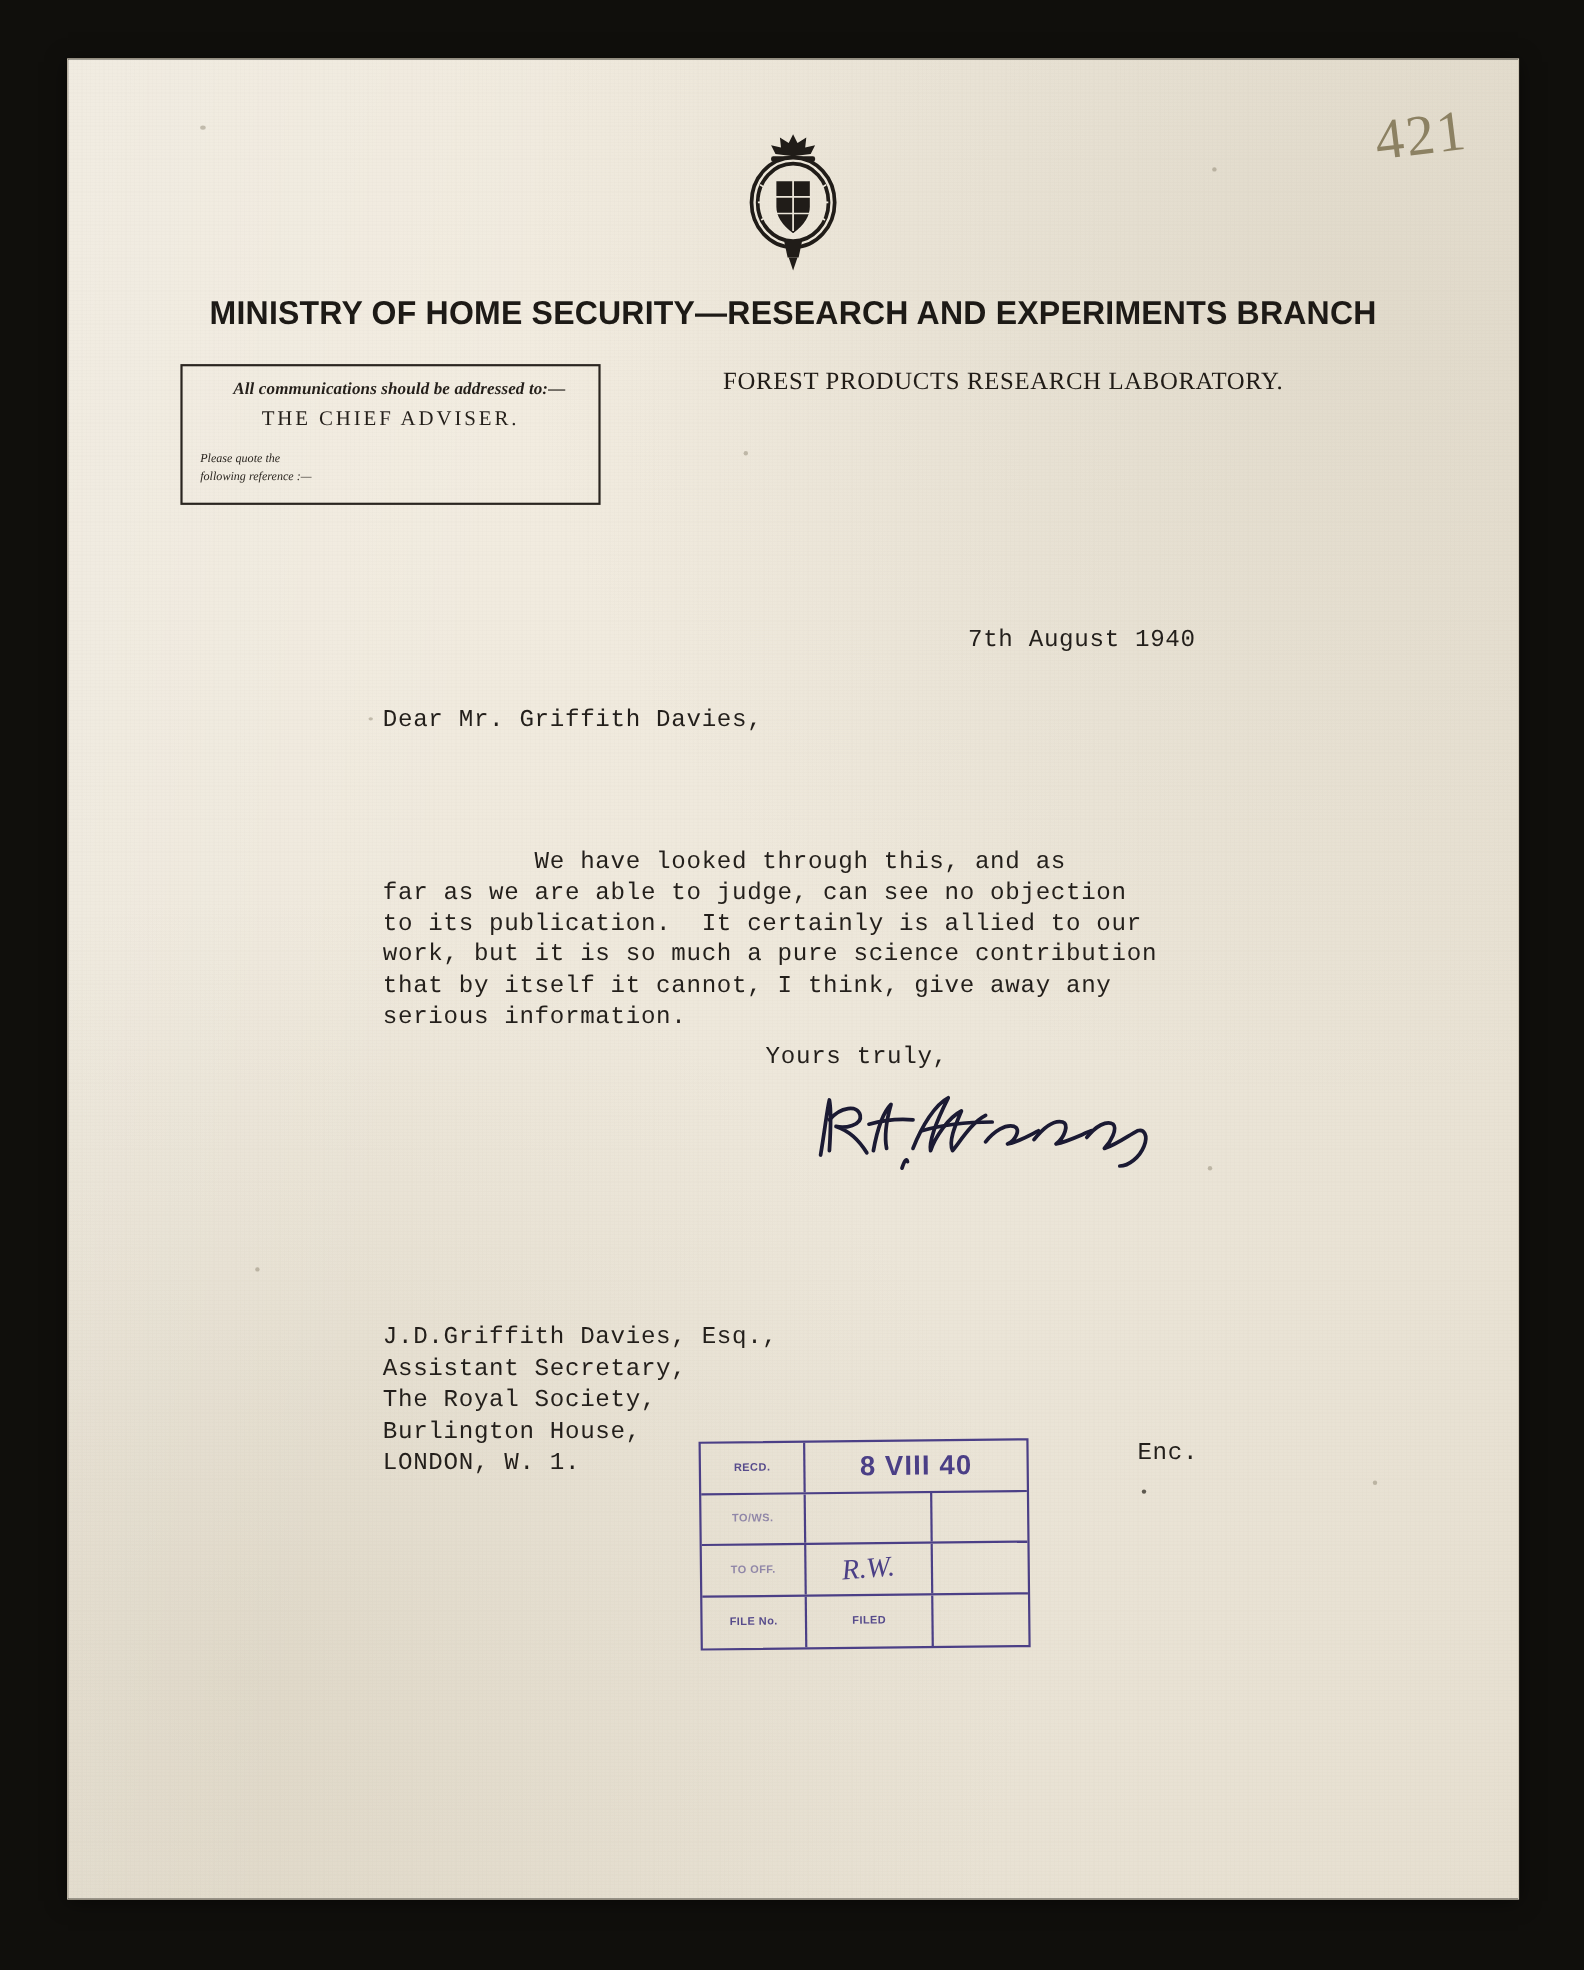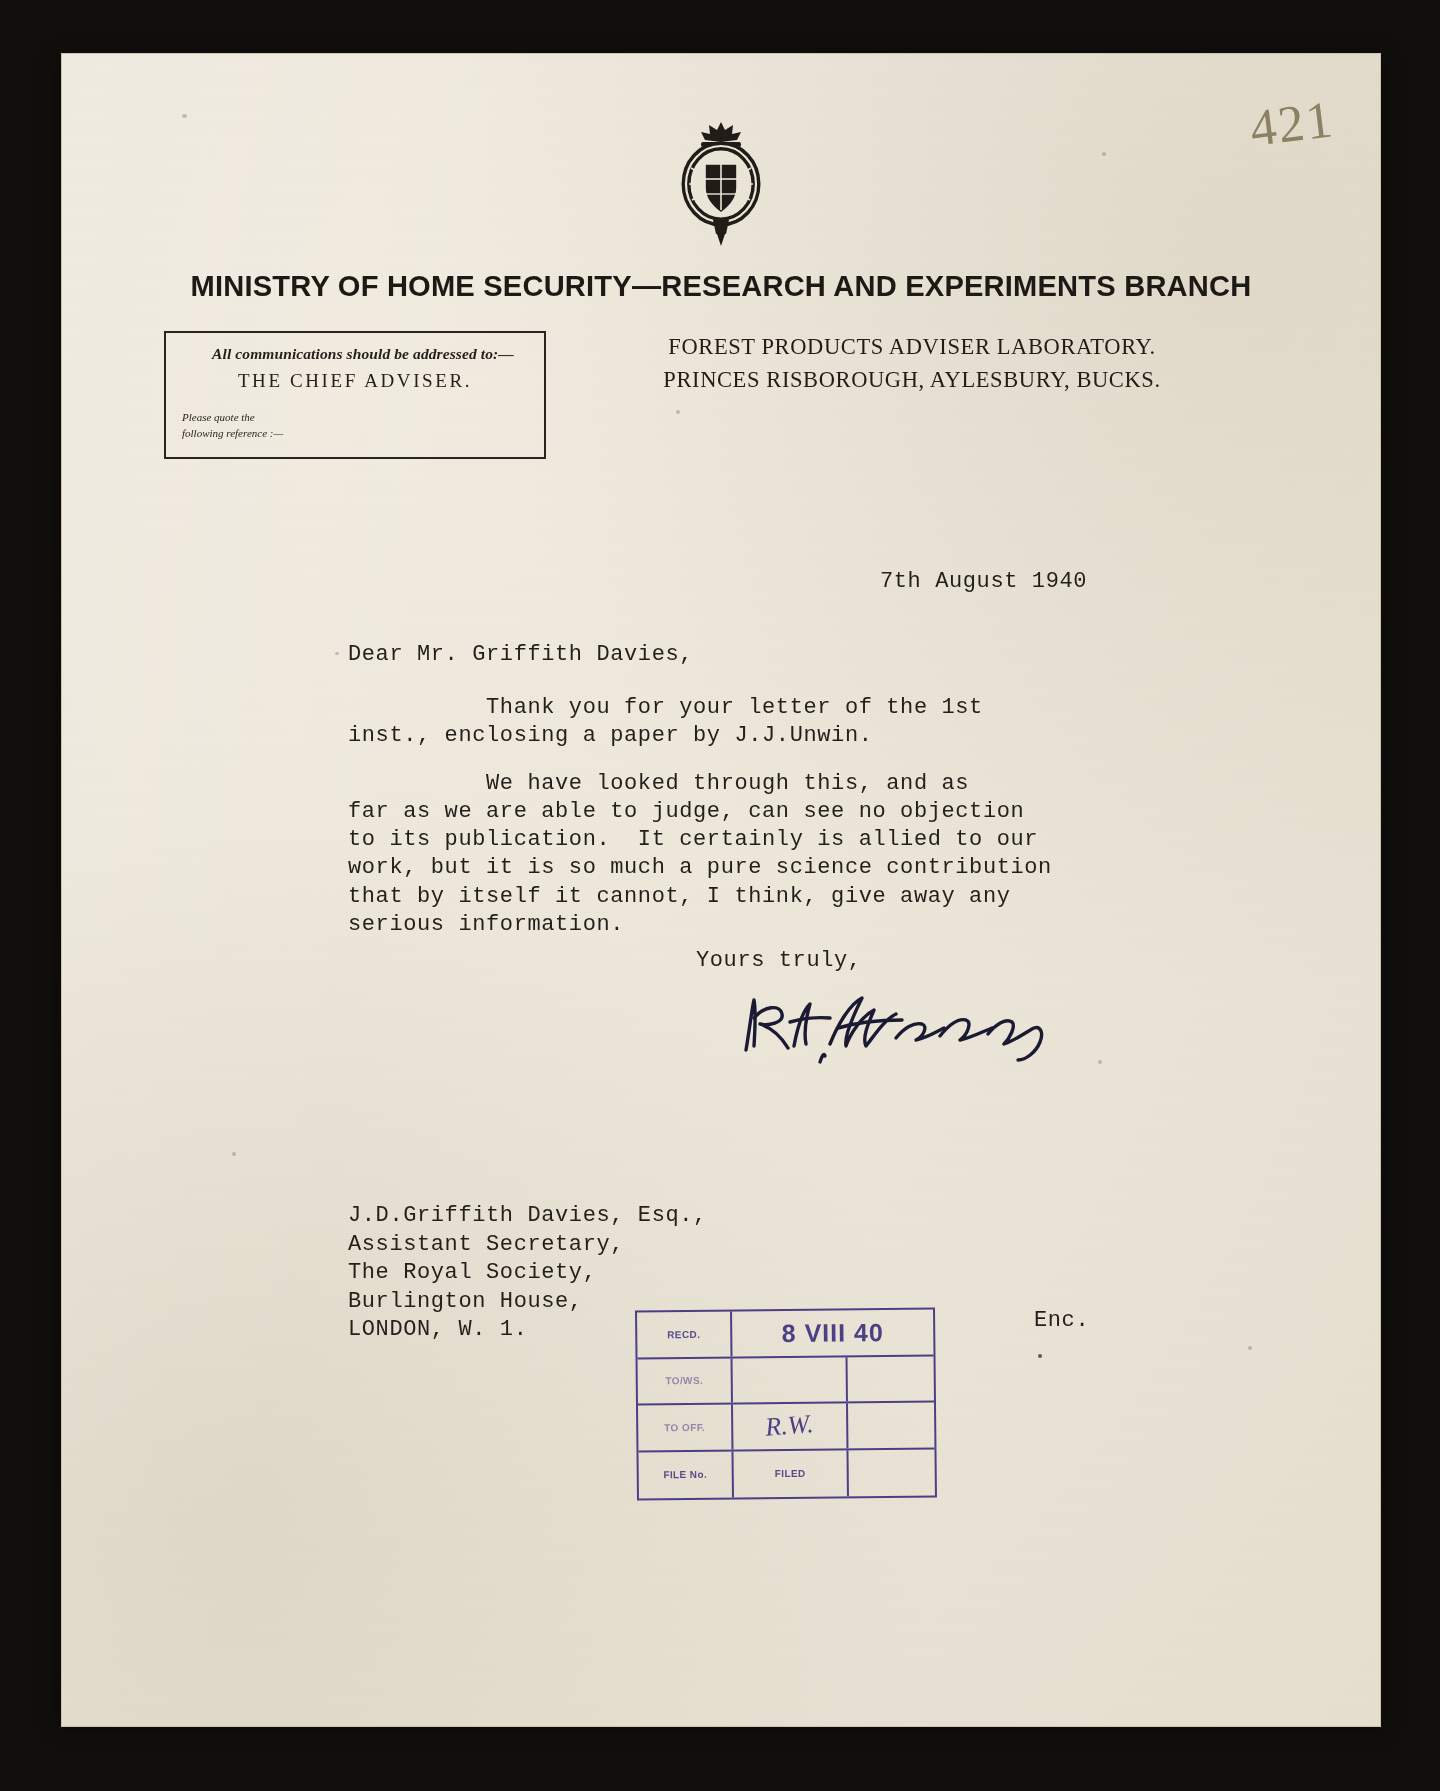--- a/index.html
+++ b/index.html
@@ -204,29 +204,26 @@
       <div class="addrbox">
         <div class="ln1">All communications should be addressed to:—</div>
         <div class="ln2">THE CHIEF ADVISER.</div>
         <div class="quote">
           <div>Please  quote  the</div>
           <div>following reference :—</div>
         </div>
       </div>
 
       <div class="labblock">
-        <div class="l1">FOREST PRODUCTS ADVISER LABORATORY.</div>
-        <div class="l2">PRINCES RISBOROUGH, AYLESBURY, BUCKS.</div>
+        <div class="l1">FOREST PRODUCTS RESEARCH LABORATORY.</div>
       </div>
     </div>
 
     <div class="tw date">7th August 1940</div>
     <div class="tw salut">Dear Mr. Griffith Davies,</div>
-    <div class="tw para1">          Thank you for your letter of the 1st
-inst., enclosing a paper by J.J.Unwin.</div>
     <div class="tw para2">          We have looked through this, and as
 far as we are able to judge, can see no objection
 to its publication.  It certainly is allied to our
 work, but it is so much a pure science contribution
 that by itself it cannot, I think, give away any
 serious information.</div>
     <div class="tw yours">Yours truly,</div>
 
     <div class="sig">
       <svg width="330" height="90" viewBox="0 0 330 90" aria-hidden="true">

